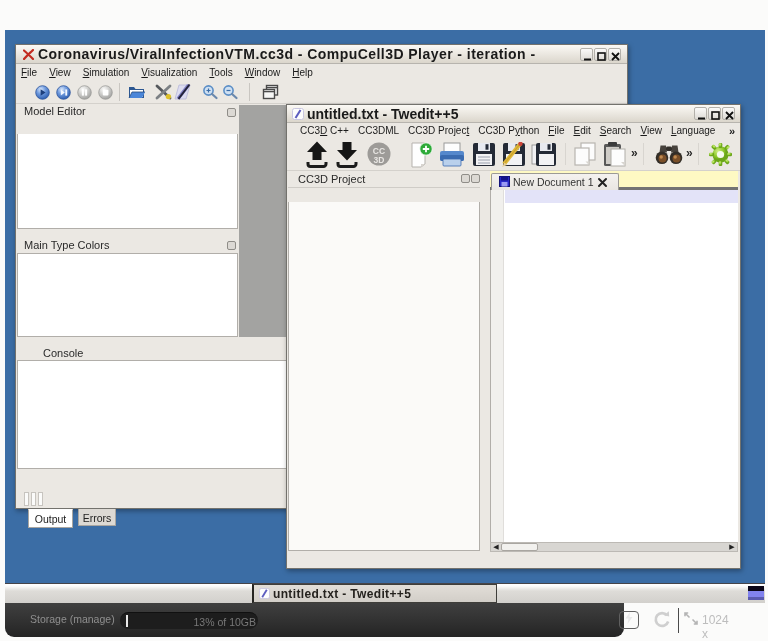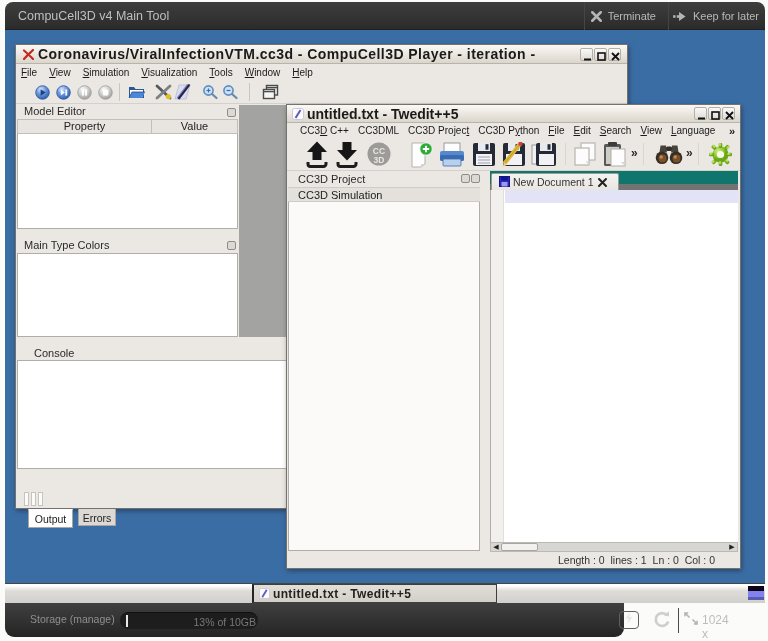--- a/index.html
+++ b/index.html
@@ -49,21 +49,21 @@
 
 #twedit { left:286px; top:104px; width:455px; height:465px; }
 #twedit .menubar { top:18px; height:15px; font-size:10px; }
 #twedit .menubar span { margin-left:9px; }
 #twedit .menubar span:first-child { margin-left:13px; }
 #ttoolbar { position:absolute; left:0; top:33px; width:100%; height:33px; border-bottom:1px solid #d4d1cc; }
 #projpane { position:absolute; left:1px; top:66px; width:192px; height:380px; background:#ebe8e3; }
 #projhdr { position:absolute; left:0; top:0; width:100%; height:17px; font-size:11px; color:#2a2a2a; border-bottom:1px solid #cfccc7; }
 #simrow { position:absolute; left:0; top:17px; width:100%; height:14px; background:#e4e1dd; font-size:11px; color:#222; border-bottom:1px solid #cfccc7; }
 #projbody { position:absolute; left:0; top:31px; width:100%; height:349px; background:#fbfaf8; border:1px solid #b1aea9; border-top:none; }
-#tabbar { position:absolute; left:203px; top:66px; width:248px; height:19px; background:#0f766e; border-bottom:6px solid #737373; }
+#tabbar { position:absolute; left:203px; top:66px; width:248px; height:19px; background:#fef9c3; border-bottom:3px solid #737373; }
 #thetab { position:absolute; left:1px; top:2px; width:128px; height:17px; background:linear-gradient(#f4f2ef,#e9e6e2); border:1px solid #9c9a95; border-bottom:none; border-radius:2px 2px 0 0; }
 #editor { position:absolute; left:203px; top:85px; width:248px; height:352px; background:#ffffff; border-left:1px solid #b1aea9; }
 #emargin { position:absolute; left:0; top:0; width:13px; height:100%; background:#f1f0ed; border-right:1px solid #e0dedb; }
 #caretline { position:absolute; left:14px; top:0; right:0; height:13px; background:#e3e3f8; }
 #hscroll { position:absolute; left:203px; top:437px; width:248px; height:10px; background:#d8d6d2; border:1px solid #bCB9B4; }
 .sbarrow { position:absolute; top:0px; width:10px; height:8px; font-size:7px; line-height:8px; text-align:center; color:#222; }
 #hthumb { position:absolute; left:10px; top:0px; width:37px; height:8px; background:#f2f1ee; border:1px solid #a9a6a1; border-radius:2px; }
 #tstatus { position:absolute; left:0; bottom:0; width:100%; height:16px; font-size:10.5px; color:#333; }
 
 
@@ -83,33 +83,20 @@
 #pill .ptext { position:absolute; right:2px; top:3px; font-size:10.5px; color:#787878; }
 #zapbtn { position:absolute; left:614px; top:8px; width:20px; height:18px; border:1px solid #606060; border-radius:4px; color:#e0e0e0; font-size:10px; text-align:center; line-height:17px; }
 #refresh { position:absolute; left:647px; top:7px; }
 #vsep { position:absolute; left:673px; top:5px; width:1px; height:25px; background:#4a4a4a; }
 #resz { position:absolute; left:679px; top:9px; }
 #resolution { position:absolute; left:697px; top:10px; font-size:12px; color:#bdbdbd; }
 </style></head>
 <body>
 <div id="page">
 
-  <div id="topbar">
-    <span class="apptitle">CompuCell3D v4 Main Tool</span>
-    <div class="btns">
-      <div class="tbbtn term"><svg width="11" height="11" viewBox="0 0 13 13">
-            <path d="M1.5 1.5 L11.5 11.5 M11.5 1.5 L1.5 11.5" stroke="#b5b5b5" stroke-width="3" stroke-linecap="round"></path>
-          </svg>Terminate</div>
-      <div class="tbbtn keep"><svg width="14" height="11" viewBox="0 0 15 12">
-            <rect x="0" y="4.6" width="2.6" height="2.8" fill="#b5b5b5"></rect>
-            <rect x="4" y="4.6" width="3" height="2.8" fill="#b5b5b5"></rect>
-            <path d="M6.5 1 L13.5 6 L6.5 11 z" fill="#b5b5b5"></path>
-          </svg>Keep for later</div>
-    </div>
-  </div>
 
   <div id="desktop"></div>
 
   <div id="player" class="win">
     <div class="titlebar">
       <svg style="margin:0 4px 0 7px" width="11" height="11" viewBox="0 0 11 11">
           <path d="M1 1.5 C4 4 7 7 10 10 M10 1 C7 4 4 6.5 1 10" stroke="#c22b20" stroke-width="2.2" stroke-linecap="round" fill="none"></path>
         </svg>
       <span class="ttext">Coronavirus/ViralInfectionVTM.cc3d - CompuCell3D Player - iteration -</span>
     </div>
@@ -203,33 +190,29 @@
       <svg class="abs" style="left:246px;top:4px" width="17" height="16" viewBox="0 0 17 16">
           <rect x="4.5" y="1.5" width="11" height="9.5" fill="#f6f6f5" stroke="#4a4a4a" stroke-width="1.4"></rect>
           <path d="M4.5 3.6 h11" stroke="#4a4a4a" stroke-width="1.4"></path>
           <rect x="1.5" y="5.5" width="11" height="9" fill="#f6f6f5" stroke="#4a4a4a" stroke-width="1.4"></rect>
           <path d="M1.5 7.6 h11" stroke="#4a4a4a" stroke-width="1.4"></path>
         </svg>
     </div>
 
     <div class="docktitle" style="left:8px;top:60px;">Model Editor</div>
     <div class="dockbtn" style="left:211px;top:63px;"></div>
-    <div id="theader">
-        <div class="c1">Property</div>
-        <div class="c2">Value</div>
-      </div>
     <div class="whitebox" style="left:1px;top:89px;width:221px;height:95px;border-top:none;"></div>
 
     <div class="docktitle" style="left:8px;top:194px;">Main Type Colors</div>
     <div class="dockbtn" style="left:211px;top:196px;"></div>
     <div class="whitebox" style="left:1px;top:208px;width:221px;height:84px;"></div>
 
     <div id="centralgray"></div>
 
-    <div class="docktitle" style="left:18px;top:302px;">Console</div>
+    <div class="docktitle" style="left:27px;top:302px;">Console</div>
     <div class="whitebox" style="left:1px;top:315px;width:609px;height:109px;"></div>
     <div class="ptab" style="left:12px;top:424px;width:45px;background:#fff;border:1px solid #a9a6a1;border-top:1px solid #fff;">Output</div>
     <div class="ptab" style="left:62px;top:424px;width:38px;background:#dcd9d4;border:1px solid #a9a6a1;border-top:none;height:17px;">Errors</div>
     <div id="statusbars">
       <span style="left:8px;top:447px;"></span>
       <span style="left:15px;top:447px;"></span>
       <span style="left:22px;top:447px;"></span>
     </div>
   </div>
 
@@ -377,23 +360,20 @@
           <circle cx="11.5" cy="11.5" r="3.6" fill="#f6fbee"></circle>
         </svg>
     </div>
 
     <div id="projpane">
       <div id="projhdr">
           <span style="position:absolute;left:10px;top:2px;">CC3D Project</span>
         <span class="dockbtn" style="left:173px;top:3px;"></span>
         <span class="dockbtn" style="left:183px;top:3px;"></span>
       </div>
-      <div id="simrow">
-          <span style="position:absolute;left:10px;top:1px;">CC3D Simulation</span>
-        </div>
       <div id="projbody"></div>
     </div>
 
     <div id="tabbar">
       <div id="thetab">
         <svg style="position:absolute;left:7px;top:2px" width="11" height="11" viewBox="0 0 11 11">
             <rect x="0.5" y="0.5" width="10" height="10" fill="#2a2ac8" stroke="#14147a"></rect>
             <rect x="2" y="0.5" width="7" height="4" fill="#14148a"></rect>
             <rect x="2.5" y="6" width="6" height="4.5" fill="#9a9af2"></rect>
           </svg>
@@ -405,23 +385,20 @@
     </div>
     <div id="editor">
       <div id="emargin"></div>
       <div id="caretline"></div>
     </div>
     <div id="hscroll">
       <div class="sbarrow" style="left:0;">◀</div>
       <div class="sbarrow" style="right:0;">▶</div>
       <div id="hthumb"></div>
     </div>
-    <div id="tstatus">
-        <span style="position:absolute;right:25px;top:2px;">Length : 0&nbsp;&nbsp;lines : 1&nbsp;&nbsp;Ln : 0&nbsp;&nbsp;Col : 0</span>
-      </div>
   </div>
 
   <div id="taskbar">
     <div id="task2" class="taskbtn">
       <svg style="margin:0 3px 0 5px" width="11" height="11" viewBox="0 0 12 12">
           <rect x="0.5" y="0.5" width="11" height="11" rx="2" fill="#fdfdfd" stroke="#c9c6e0" stroke-width="1"></rect>
           <path d="M8.5 2 L3.5 10" stroke="#5d5dc0" stroke-width="2"></path>
         </svg>
       <span>untitled.txt - Twedit++5</span>
     </div>

